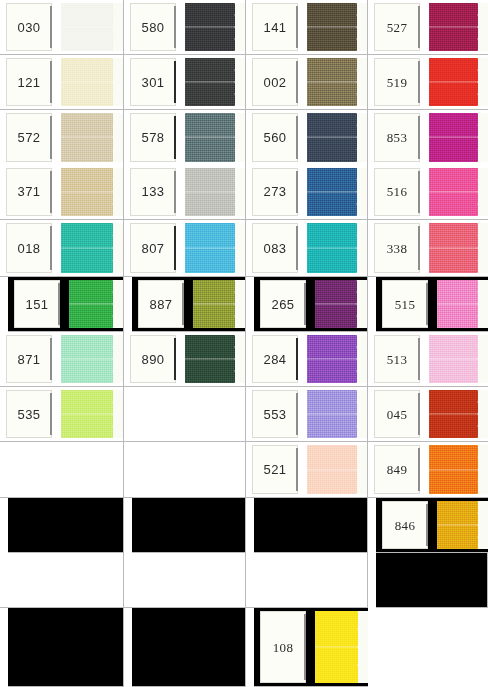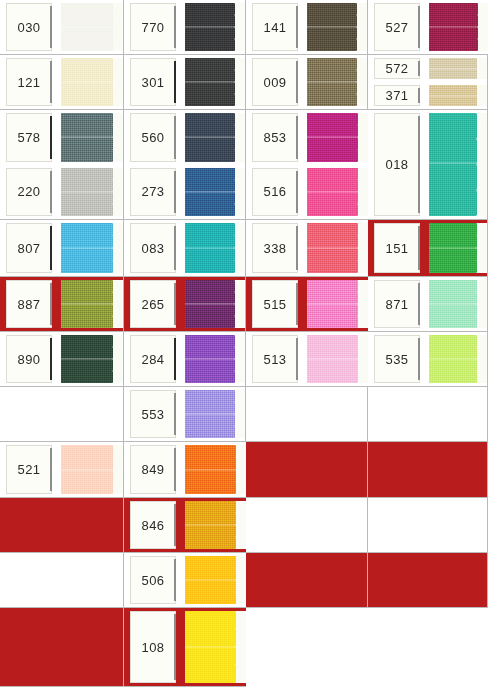--- a/index.html
+++ b/index.html
@@ -11,22 +11,22 @@
   #chart{width:408px;height:687px;box-sizing:border-box;
          display:grid;
          grid-template-columns:124px 122px 122px 120px;
          grid-template-rows:55px 55px 110px 57px 55px 55px 55px 56px 55px 55px 79px;
          background:#ffffff;}
 
   .cell{position:relative;box-sizing:border-box;
         border-right:1px solid #b9b9b9;
         border-bottom:1px solid #b9b9b9;
         overflow:hidden;}
-  .cell.lastcol{border-right:none;}
-  .cell.shaded{background:#b91c1c;}
+  .cell.lastcol{border-right:none;font-family:Liberation Serif, serif;}
+  .cell.shaded{background:#000000;margin-left:8px;}
   .cell.plain{background:#ffffff;}
 
   
   .entries{position:absolute;inset:0;display:flex;flex-direction:column;}
   .entry{flex:1 1 0;position:relative;display:flex;align-items:stretch;
          min-height:0;}
 
   .codebox{position:relative;flex:0 0 44px;margin:3px 0 3px 6px;
            background:#fdfdf8;border:1px solid #dcdcd4;
            display:flex;align-items:center;justify-content:center;
@@ -78,21 +78,21 @@
               <i></i>
             </div>
           </div>
         </div>
       </div>
     </div>
     <div class="cell plain">
       <div class="entries">
         <div class="entry">
           <div class="codebox">
-            <span class="code">770</span>
+            <span class="code">580</span>
             <span class="bar"></span>
           </div>
           <div class="ribbon">
             <div class="fabric" style="background: rgb(55, 56, 58);"></div>
             <div class="pink">
               <i></i>
               <i></i>
               <i></i>
               <i></i>
             </div>
@@ -173,25 +173,44 @@
               <i></i>
             </div>
           </div>
         </div>
       </div>
     </div>
     <div class="cell plain">
       <div class="entries">
         <div class="entry">
           <div class="codebox">
-            <span class="code">009</span>
+            <span class="code">002</span>
             <span class="bar"></span>
           </div>
           <div class="ribbon">
             <div class="fabric" style="background: rgb(125, 114, 81);"></div>
+            <div class="pink">
+              <i></i>
+              <i></i>
+              <i></i>
+              <i></i>
+            </div>
+          </div>
+        </div>
+      </div>
+    </div>
+    <div class="cell plain lastcol">
+      <div class="entries">
+        <div class="entry">
+          <div class="codebox">
+            <span class="code">519</span>
+            <span class="bar"></span>
+          </div>
+          <div class="ribbon">
+            <div class="fabric" style="background: rgb(228, 46, 37);"></div>
             <div class="pink">
               <i></i>
               <i></i>
               <i></i>
               <i></i>
             </div>
           </div>
         </div>
       </div>
     </div>
@@ -241,21 +260,21 @@
             <div class="pink">
               <i></i>
               <i></i>
               <i></i>
               <i></i>
             </div>
           </div>
         </div>
         <div class="entry">
           <div class="codebox">
-            <span class="code">220</span>
+            <span class="code">133</span>
             <span class="bar"></span>
           </div>
           <div class="ribbon">
             <div class="fabric" style="background: rgb(191, 192, 185);"></div>
             <div class="pink">
               <i></i>
               <i></i>
               <i></i>
               <i></i>
             </div>
@@ -593,20 +612,39 @@
             <div class="pink">
               <i></i>
               <i></i>
               <i></i>
               <i></i>
             </div>
           </div>
         </div>
       </div>
     </div>
+    <div class="cell plain lastcol">
+      <div class="entries">
+        <div class="entry">
+          <div class="codebox">
+            <span class="code">045</span>
+            <span class="bar"></span>
+          </div>
+          <div class="ribbon">
+            <div class="fabric" style="background: rgb(191, 51, 24);"></div>
+            <div class="pink">
+              <i></i>
+              <i></i>
+              <i></i>
+              <i></i>
+            </div>
+          </div>
+        </div>
+      </div>
+    </div>
     <div class="cell plain">
       <div class="empty"></div>
     </div>
     <div class="cell plain">
       <div class="empty"></div>
     </div>
     <div class="cell plain">
       <div class="entries">
         <div class="entry">
           <div class="codebox">
@@ -673,39 +711,20 @@
       </div>
     </div>
     <div class="cell plain">
       <div class="empty"></div>
     </div>
     <div class="cell plain">
       <div class="empty"></div>
     </div>
     <div class="cell plain">
       <div class="empty"></div>
-    </div>
-    <div class="cell plain lastcol">
-      <div class="entries">
-        <div class="entry">
-          <div class="codebox">
-            <span class="code">506</span>
-            <span class="bar"></span>
-          </div>
-          <div class="ribbon">
-            <div class="fabric" style="background: rgb(251, 197, 22);"></div>
-            <div class="pink">
-              <i></i>
-              <i></i>
-              <i></i>
-              <i></i>
-            </div>
-          </div>
-        </div>
-      </div>
     </div>
     <div class="cell shaded">
       <div class="empty"></div>
     </div>
     <div class="cell shaded">
       <div class="empty"></div>
     </div>
     <div class="cell shaded">
       <div class="empty"></div>
     </div>

